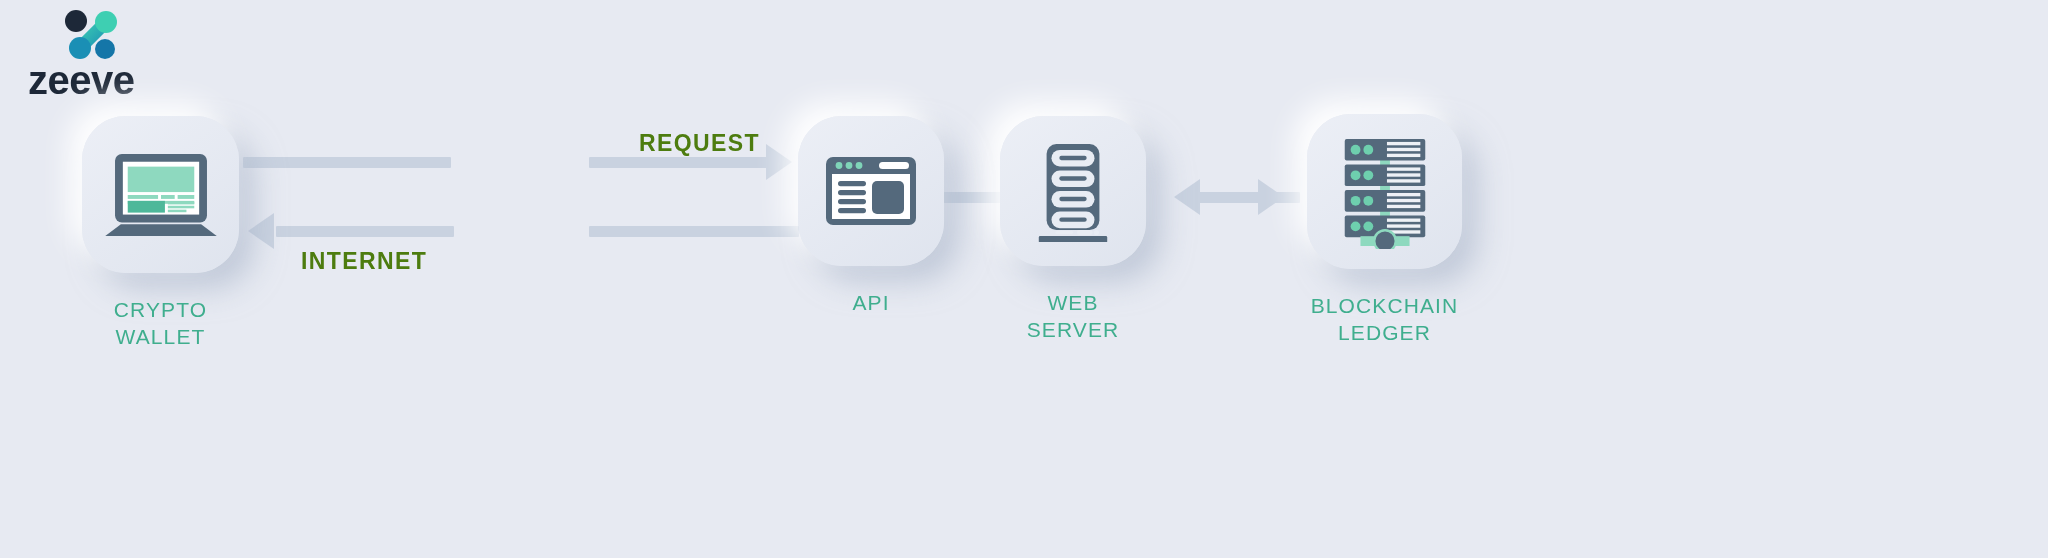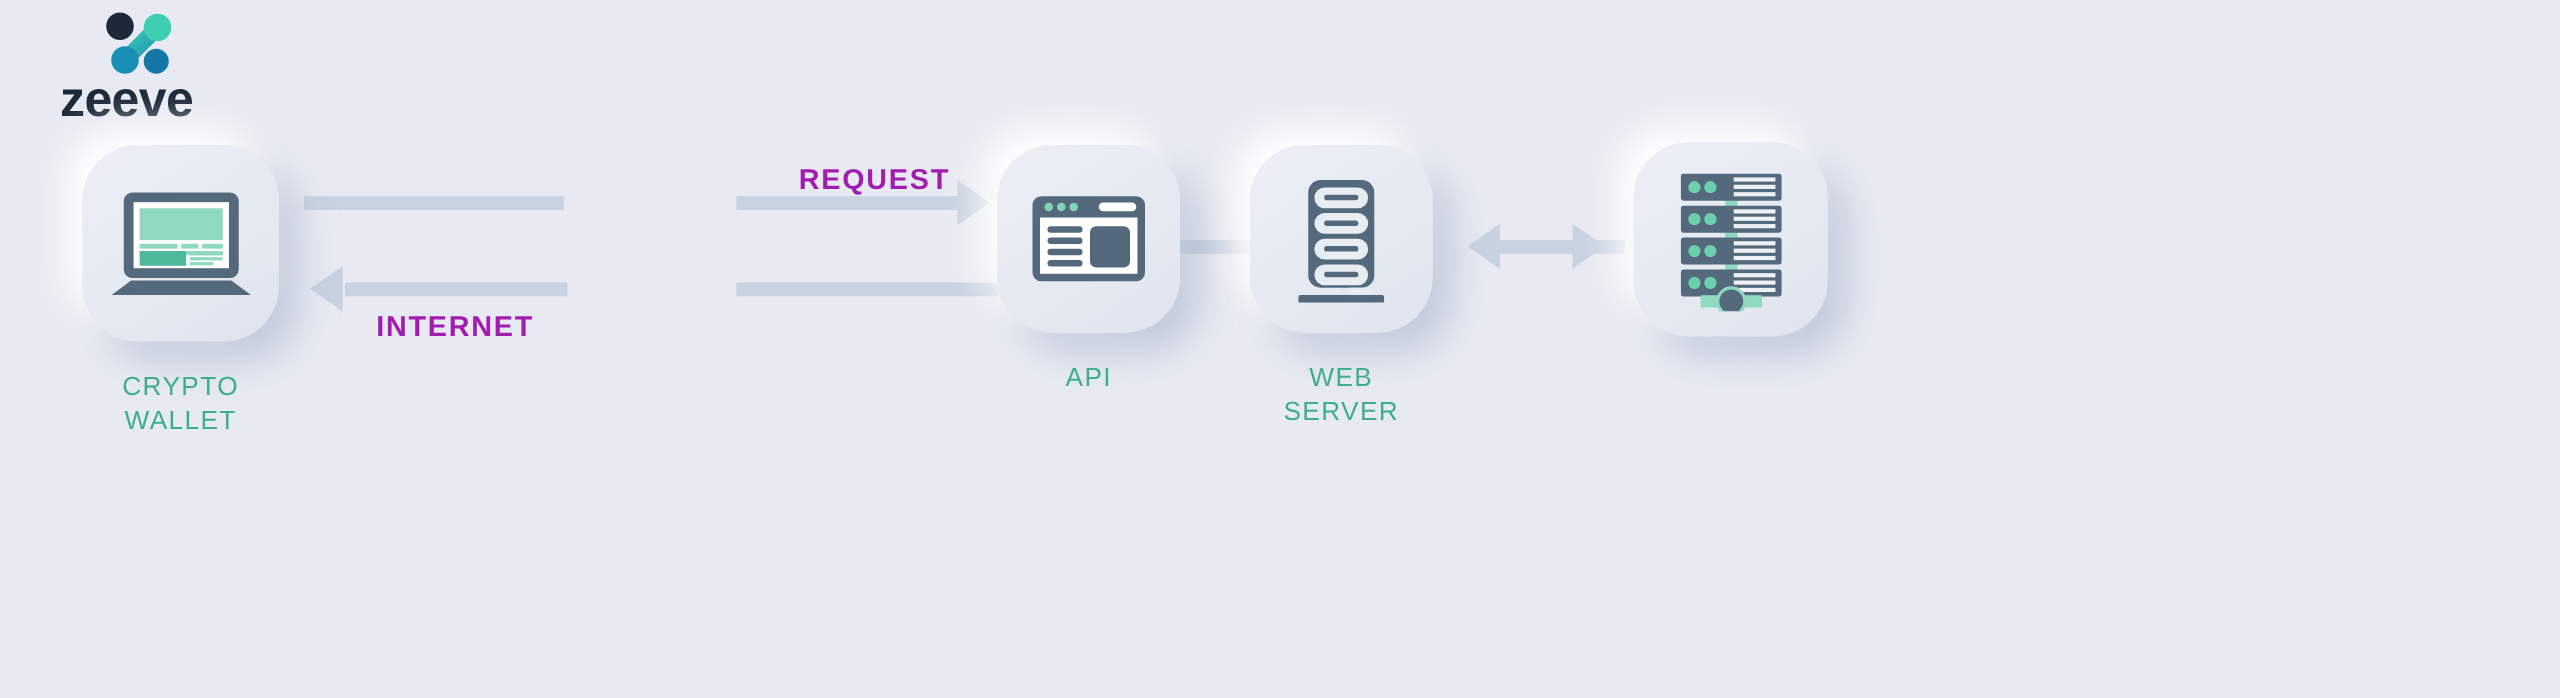--- a/index.html
+++ b/index.html
@@ -6,35 +6,35 @@
   body{
     width:2048px;height:558px;
     background:#e7eaf2;
     font-family:"Liberation Sans", sans-serif;
     overflow:hidden;
     position:relative;
   }
   .stage{position:absolute;inset:0;}
 
   
-  .logo{position:absolute;left:28px;top:8px;width:220px;height:100px;margin-left:20px;}
+  .logo{position:absolute;left:28px;top:8px;width:220px;height:100px;}
   .logo-mark{position:absolute;left:28px;top:0px;width:70px;height:58px;}
   .logo-word{position:absolute;left:0px;top:52px;font-size:40px;font-weight:700;
     letter-spacing:-0.5px;color:#1d2838;line-height:1;}
 
   
   .conn{position:absolute;background:#c9d2e0;height:11px;border-radius:1px;}
   .arrowhead{position:absolute;width:0;height:0;}
   .ah-right{border-top:18px solid transparent;border-bottom:18px solid transparent;
     border-left:26px solid #c9d2e0;}
   .ah-left{border-top:18px solid transparent;border-bottom:18px solid transparent;
     border-right:26px solid #c9d2e0;}
 
   
-  .flow-label{position:absolute;color:#a21caf;font-weight:700;font-size:23px;
+  .flow-label{position:absolute;color:#4d7c0f;font-weight:700;font-size:23px;
     letter-spacing:1.4px;white-space:nowrap;}
 
   
   .node{position:absolute;}
   .card{
     position:absolute;left:0;top:0;
     border-radius:44px;
     background:linear-gradient(145deg,#eceff6,#dfe4ee);
     box-shadow: -14px -14px 28px rgba(255,255,255,0.95),
                  16px 16px 30px rgba(163,174,196,0.55);
@@ -86,21 +86,21 @@
 
   <div class="conn" style="left:940px;top:192px;width:68px;"></div>
 
   <div class="conn" style="left:1196px;top:192px;width:104px;"></div>
   <div class="arrowhead ah-right" style="left:1258px;top:179px;"></div>
   <div class="arrowhead ah-left" style="left:1174px;top:179px;"></div>
 
   <div class="flow-label" style="left:639px;top:130px;">REQUEST</div>
   <div class="flow-label" style="left:301px;top:248px;">INTERNET</div>
 
-  <div class="node" style="left:66px;top:116px;width:157px;height:157px;">
+  <div class="node" style="left:82px;top:116px;width:157px;height:157px;">
     <div class="card" style="width:157px;height:157px;"></div>
     <div class="icon-wrap">
       <svg viewBox="0 0 130 92" width="128" height="90">
         <rect x="18" y="4" width="94" height="70" rx="7" fill="#54697c"></rect>
         <rect x="26" y="12" width="78" height="54" fill="#ffffff"></rect>
         <rect x="31" y="17" width="68" height="26" fill="#8ed9bf"></rect>
         <rect x="31" y="46" width="31" height="4" fill="#8ed9bf"></rect>
         <rect x="65" y="46" width="14" height="4" fill="#8ed9bf"></rect>
         <rect x="82" y="46" width="17" height="4" fill="#8ed9bf"></rect>
         <rect x="31" y="52" width="68" height="3" fill="#8ed9bf"></rect>
@@ -190,15 +190,17 @@
             <rect x="57" y="65" width="34" height="3.4"></rect>
             <rect x="57" y="71" width="34" height="3.4"></rect>
           <rect x="57" y="85" width="34" height="3.4"></rect>
             <rect x="57" y="91" width="34" height="3.4"></rect>
             <rect x="57" y="97" width="34" height="3.4"></rect>
         </g>
         <rect x="30" y="103" width="50" height="10" fill="#8ed9bf"></rect>
         <circle cx="55" cy="108" r="11" fill="#54697c" stroke="#8ed9bf" stroke-width="2.5"></circle>
       </svg>
     </div>
+    <div class="node-label">BLOCKCHAIN
+LEDGER</div>
   </div>
 
 </div>
 
 </body></html>

